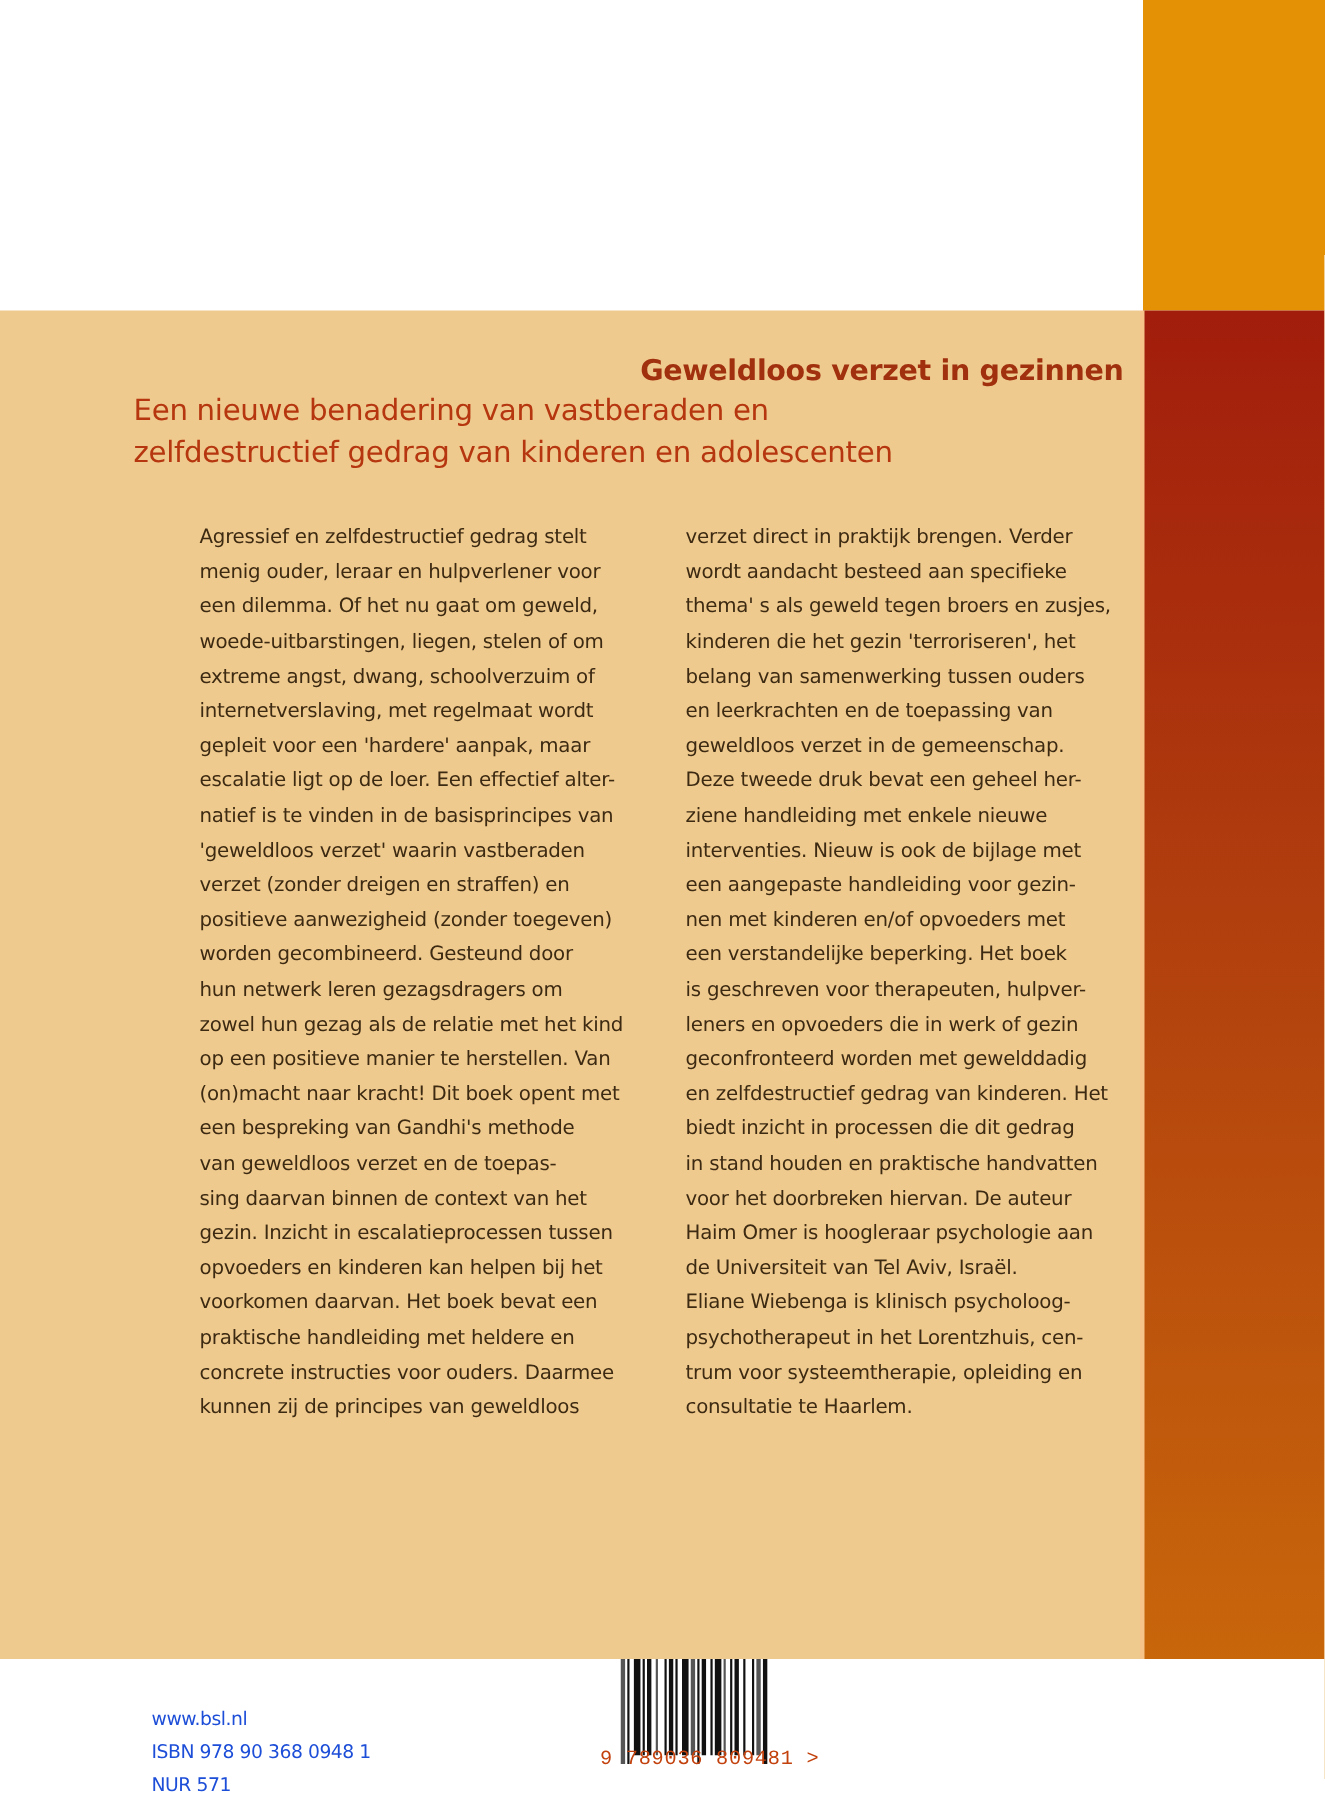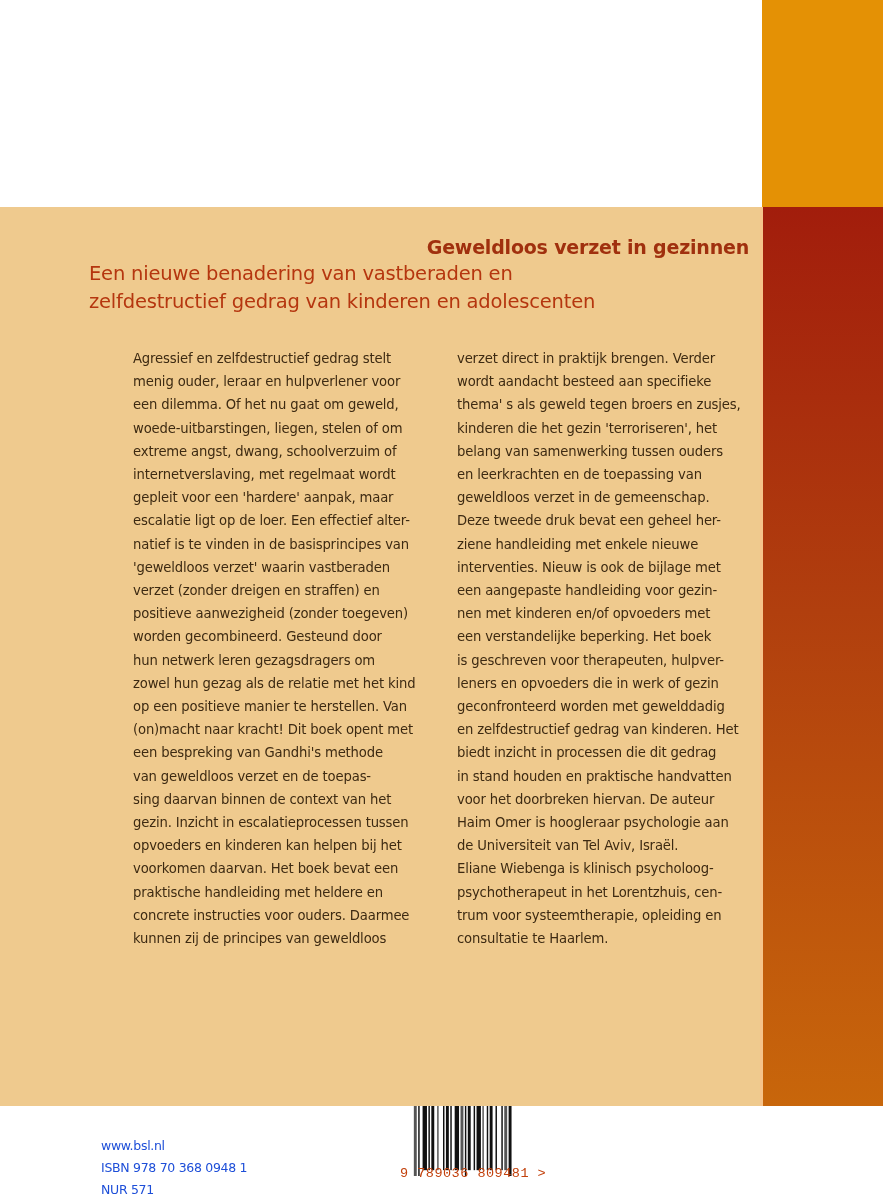--- a/index.html
+++ b/index.html
@@ -73,21 +73,21 @@
   <div class="title">Geweldloos verzet in gezinnen</div>
   <div class="subtitle">Een nieuwe benadering van vastberaden en</div>
   <div class="subtitle">zelfdestructief gedrag van kinderen en adolescenten</div>
 </div>
 
 <div class="col col-left" id="col-left"><span class="line">Agressief en zelfdestructief gedrag stelt</span><span class="line">menig ouder, leraar en hulpverlener voor</span><span class="line">een dilemma. Of het nu gaat om geweld,</span><span class="line">woede-uitbarstingen, liegen, stelen of om</span><span class="line">extreme angst, dwang, schoolverzuim of</span><span class="line">internetverslaving, met regelmaat wordt</span><span class="line">gepleit voor een 'hardere' aanpak, maar</span><span class="line">escalatie ligt op de loer. Een effectief alter-</span><span class="line">natief is te vinden in de basisprincipes van</span><span class="line">'geweldloos verzet' waarin vastberaden</span><span class="line">verzet (zonder dreigen en straffen) en</span><span class="line">positieve aanwezigheid (zonder toegeven)</span><span class="line">worden gecombineerd. Gesteund door</span><span class="line">hun netwerk leren gezagsdragers om</span><span class="line">zowel hun gezag als de relatie met het kind</span><span class="line">op een positieve manier te herstellen. Van</span><span class="line">(on)macht naar kracht! Dit boek opent met</span><span class="line">een bespreking van Gandhi's methode</span><span class="line">van geweldloos verzet en de toepas-</span><span class="line">sing daarvan binnen de context van het</span><span class="line">gezin. Inzicht in escalatieprocessen tussen</span><span class="line">opvoeders en kinderen kan helpen bij het</span><span class="line">voorkomen daarvan. Het boek bevat een</span><span class="line">praktische handleiding met heldere en</span><span class="line">concrete instructies voor ouders. Daarmee</span><span class="line">kunnen zij de principes van geweldloos</span></div>
 <div class="col col-right" id="col-right"><span class="line">verzet direct in praktijk brengen. Verder</span><span class="line">wordt aandacht besteed aan specifieke</span><span class="line">thema' s als geweld tegen broers en zusjes,</span><span class="line">kinderen die het gezin 'terroriseren', het</span><span class="line">belang van samenwerking tussen ouders</span><span class="line">en leerkrachten en de toepassing van</span><span class="line">geweldloos verzet in de gemeenschap.</span><span class="line">Deze tweede druk bevat een geheel her-</span><span class="line">ziene handleiding met enkele nieuwe</span><span class="line">interventies. Nieuw is ook de bijlage met</span><span class="line">een aangepaste handleiding voor gezin-</span><span class="line">nen met kinderen en/of opvoeders met</span><span class="line">een verstandelijke beperking. Het boek</span><span class="line">is geschreven voor therapeuten, hulpver-</span><span class="line">leners en opvoeders die in werk of gezin</span><span class="line">geconfronteerd worden met gewelddadig</span><span class="line">en zelfdestructief gedrag van kinderen. Het</span><span class="line">biedt inzicht in processen die dit gedrag</span><span class="line">in stand houden en praktische handvatten</span><span class="line">voor het doorbreken hiervan. De auteur</span><span class="line">Haim Omer is hoogleraar psychologie aan</span><span class="line">de Universiteit van Tel Aviv, Israël.</span><span class="line">Eliane Wiebenga is klinisch psycholoog-</span><span class="line">psychotherapeut in het Lorentzhuis, cen-</span><span class="line">trum voor systeemtherapie, opleiding en</span><span class="line">consultatie te Haarlem.</span></div>
 
 <div class="footer-info">
   <div>www.bsl.nl</div>
-  <div>ISBN 978 70 368 0948 1</div>
+  <div>ISBN 978 90 368 0948 1</div>
   <div>NUR 571</div>
 </div>
 
 <div class="barcode">
   <svg class="barcode-bars" width="140" height="72" viewBox="0 0 140 72" id="barcode-svg">
       <rect x="4" y="0" width="3" height="72" fill="#555"></rect>
       <rect x="8.5" y="0" width="1.5" height="72" fill="#111"></rect>
       <rect x="13" y="0" width="4.5" height="66" fill="#111"></rect>
       <rect x="19" y="0" width="1.5" height="66" fill="#111"></rect>
       <rect x="22" y="0" width="3" height="66" fill="#111"></rect>

